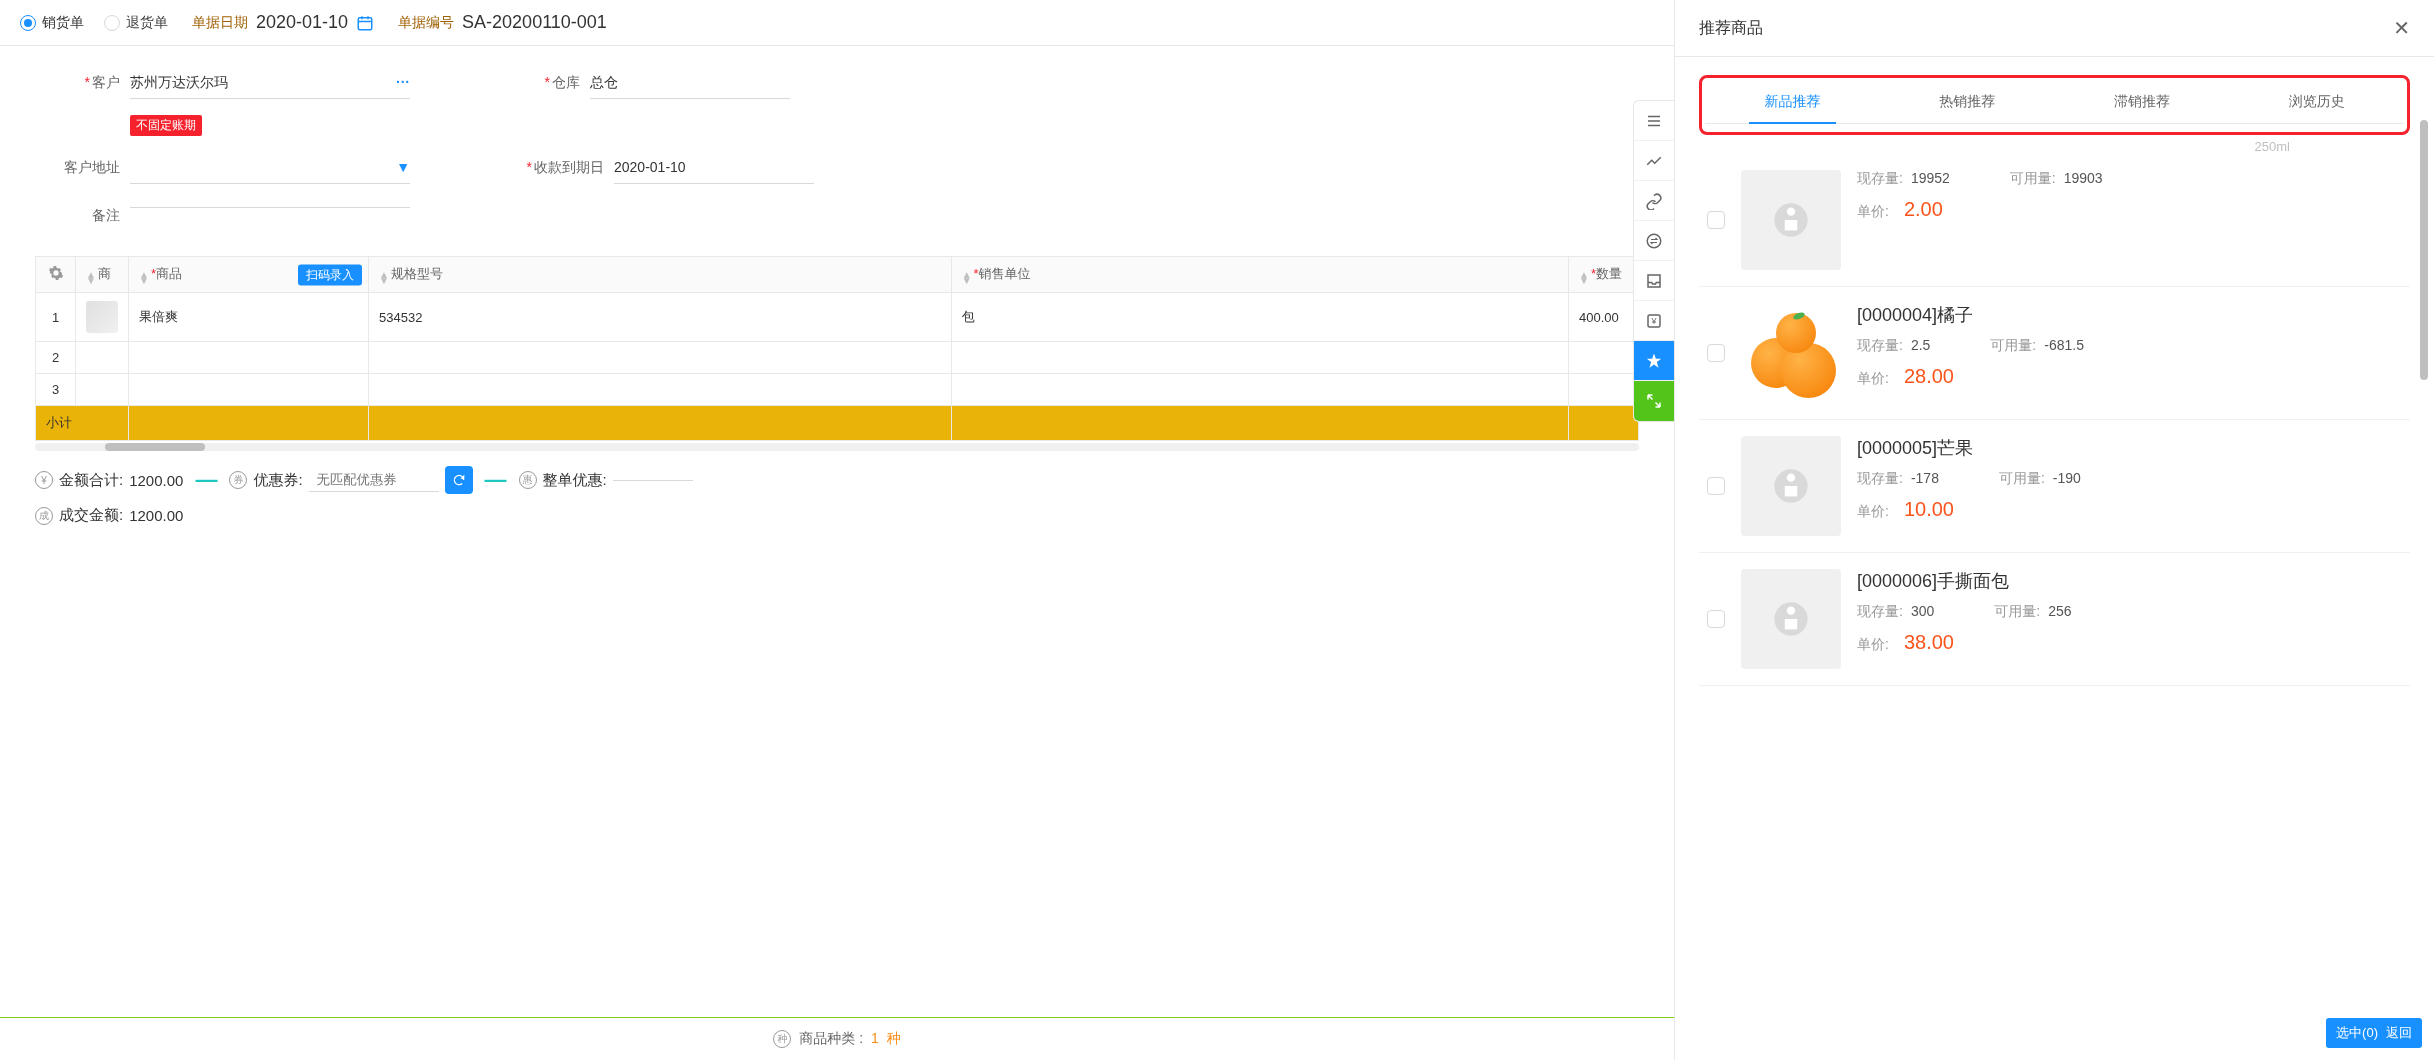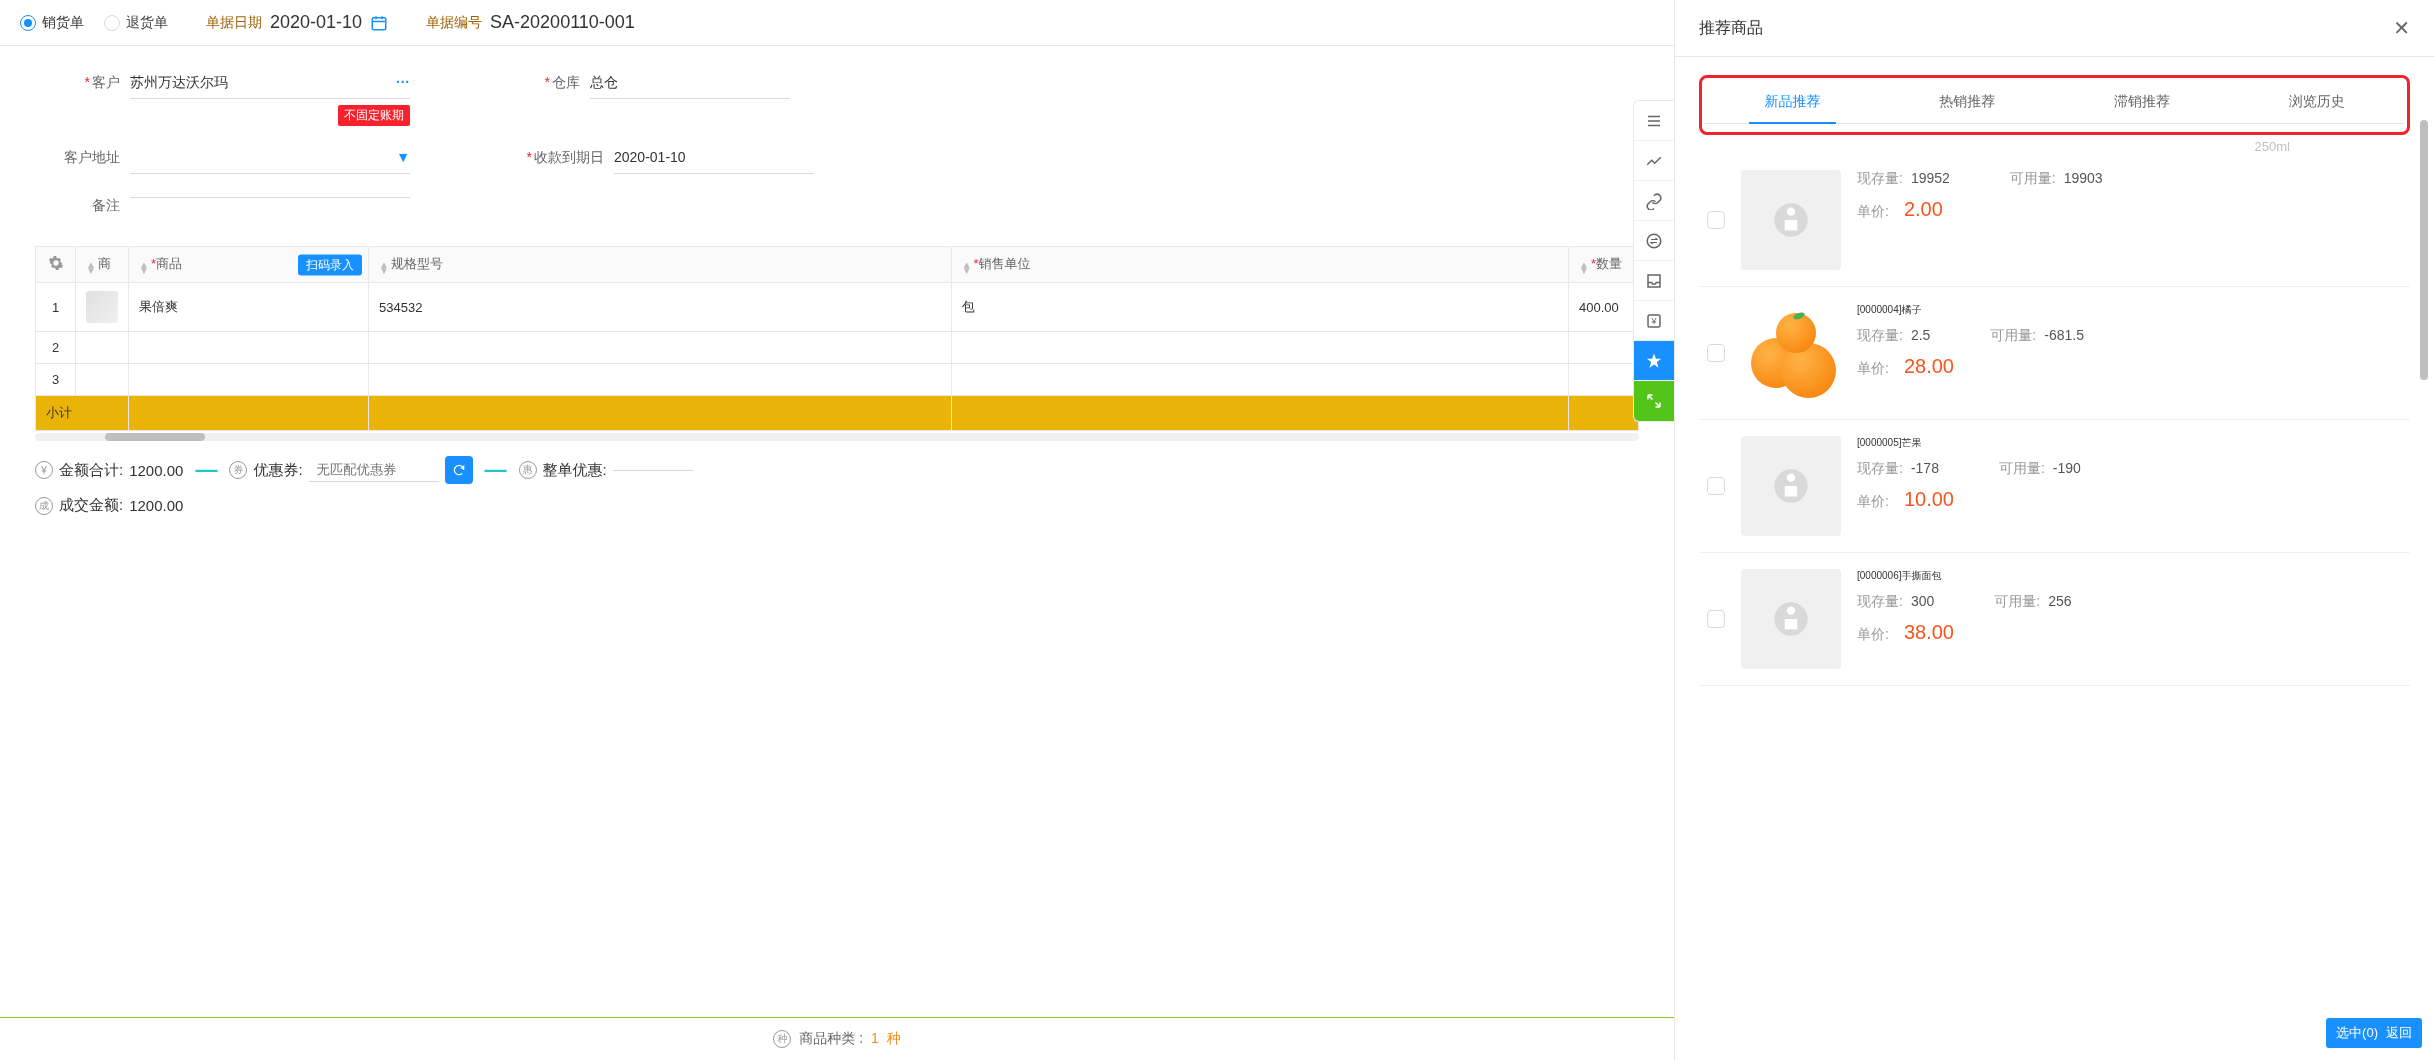--- a/index.html
+++ b/index.html
@@ -1,37 +1,37 @@
 <!DOCTYPE html>
 <html><head>
   <meta charset="utf-8">
   <style>
     * { margin: 0; padding: 0; box-sizing: border-box; font-family: -apple-system, "PingFang SC", "Microsoft YaHei", sans-serif; }
     body { background: #f5f5f5; font-size: 14px; color: #333; }
     .container { display: flex; width: 100%; height: 100vh; }
     
     .left-panel { flex: 1; min-width: 800px; background: #fff; padding: 0; overflow: hidden; position: relative; }
     
-    .top-tabs { display: flex; align-items: center; gap: 38px; padding: 12px 20px; border-bottom: 1px solid #e8e8e8; }
+    .top-tabs { display: flex; align-items: center; gap: 24px; padding: 12px 20px; border-bottom: 1px solid #e8e8e8; }
     .radio-group { display: flex; gap: 20px; }
     .radio-item { display: flex; align-items: center; gap: 6px; cursor: pointer; }
     .radio-circle { width: 16px; height: 16px; border: 1px solid #d9d9d9; border-radius: 50%; display: flex; align-items: center; justify-content: center; }
     .radio-circle.checked { border-color: #1890ff; }
     .radio-circle.checked::after { content: ""; width: 8px; height: 8px; background: #1890ff; border-radius: 50%; }
     .top-field { display: flex; align-items: center; gap: 8px; }
     .top-label { color: #a16207; }
     .top-value { color: #333; font-weight: 500; }
     .calendar-icon { width: 18px; height: 18px; fill: #1890ff; cursor: pointer; }
     
     .form-area { padding: 20px 40px 10px 40px; }
     .form-row { display: flex; gap: 30px; margin-bottom: 15px; }
     .form-field { display: flex; align-items: flex-start; gap: 10px; min-height: 32px; }
     .form-label { width: 80px; text-align: right; line-height: 32px; color: #666; }
     .form-label .req { color: #f5222d; margin-right: 2px; }
-    .form-value-wrap { display: flex; flex-direction: column; gap: 6px; align-items: flex-end; }
+    .form-value-wrap { display: flex; flex-direction: column; gap: 16px; }
     .form-value { min-width: 200px; padding: 4px 0; border-bottom: 1px solid #d9d9d9; line-height: 24px; display: flex; justify-content: space-between; align-items: center; }
     .more-dots { color: #1890ff; cursor: pointer; font-weight: bold; }
     .badge-red { background: #f5222d; color: #fff; padding: 2px 6px; font-size: 12px; border-radius: 2px; }
     .chevron { color: #1890ff; font-size: 14px; }
     
     .table-wrap { padding: 0 35px; }
     .data-table { width: 100%; border-collapse: collapse; }
     .data-table th, .data-table td { border: 1px solid #e8e8e8; padding: 8px 10px; text-align: left; font-size: 13px; }
     .data-table th { background: #fafafa; font-weight: 500; color: #666; position: relative; }
     .gear-cell { width: 40px; text-align: center !important; }
@@ -82,21 +82,21 @@
     .prod-check { width: 18px; height: 18px; border: 1px solid #d9d9d9; border-radius: 4px; cursor: pointer; align-self: center; }
     .prod-img { width: 100px; height: 100px; background: #f0f0f0; border-radius: 4px; display: flex; align-items: center; justify-content: center; }
     .prod-img.placeholder svg { width: 50px; height: 50px; fill: #d9d9d9; }
     .prod-img.oranges { background: linear-gradient(180deg, #fff 40%, #fff); position: relative; overflow: hidden; }
     .orange-circ { position: absolute; border-radius: 50%; background: radial-gradient(circle at 35% 30%, #ffb347, #f57c00); }
     .o1 { width: 50px; height: 50px; left: 10px; top: 35px; }
     .o2 { width: 55px; height: 55px; left: 40px; top: 40px; }
     .o3 { width: 40px; height: 40px; left: 35px; top: 10px; }
     .leaf { position: absolute; width: 12px; height: 6px; background: #4caf50; border-radius: 50%; top: 10px; left: 52px; transform: rotate(-20deg); }
     .prod-info { flex: 1; display: flex; flex-direction: column; gap: 10px; }
-    .prod-name { font-size: 10px; color: #333; }
+    .prod-name { font-size: 18px; color: #333; }
     .prod-stats { display: flex; gap: 60px; color: #999; font-size: 14px; }
     .prod-stat { display: flex; gap: 8px; }
     .prod-stat .val { color: #555; }
     .prod-price { display: flex; gap: 8px; align-items: baseline; }
     .price-label { color: #999; }
     .price-val { color: #fa541c; font-size: 20px; font-weight: 500; margin-left: 7px; }
     
     .vscroll { position: absolute; right: 6px; top: 120px; bottom: 50px; width: 8px; }
     .vscroll-thumb { position: absolute; top: 0; width: 8px; height: 260px; background: #bfbfbf; border-radius: 4px; }
     

